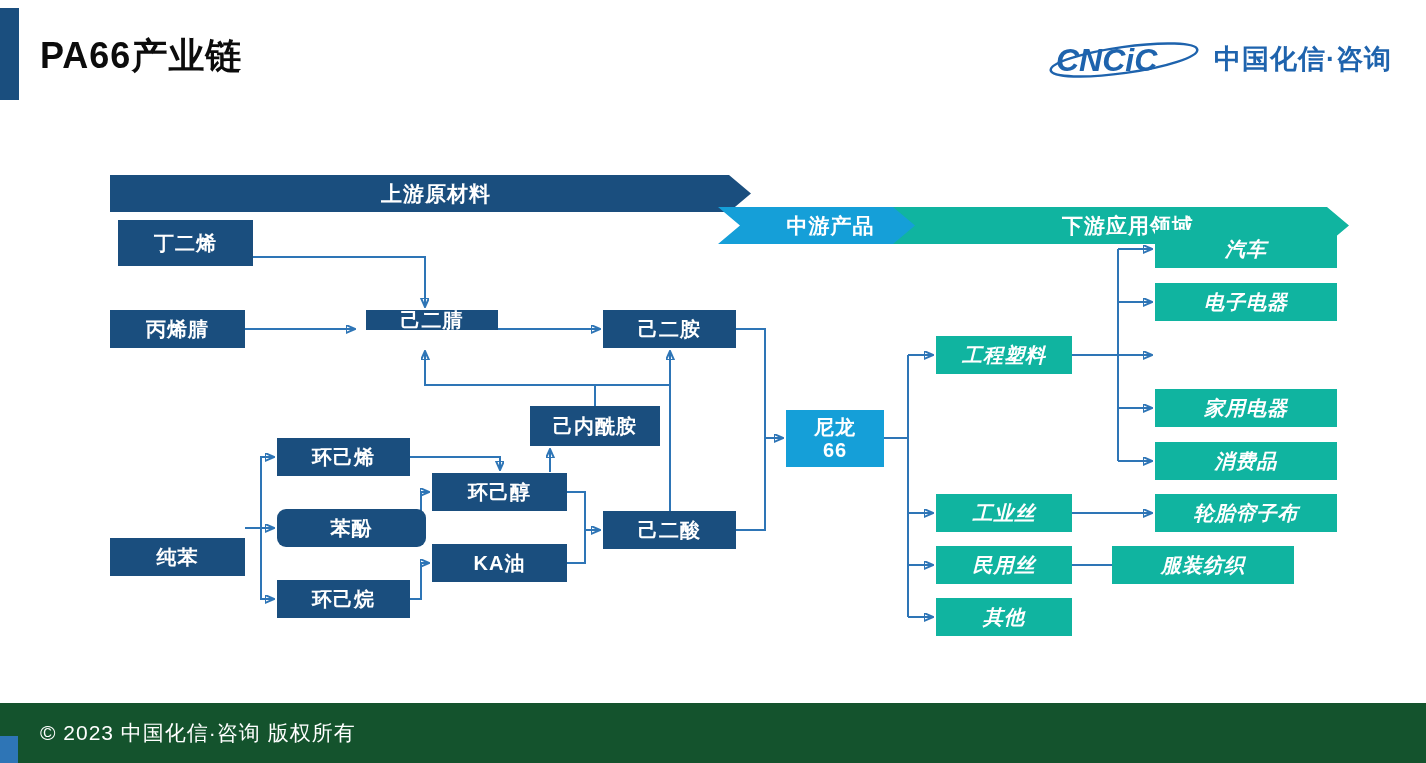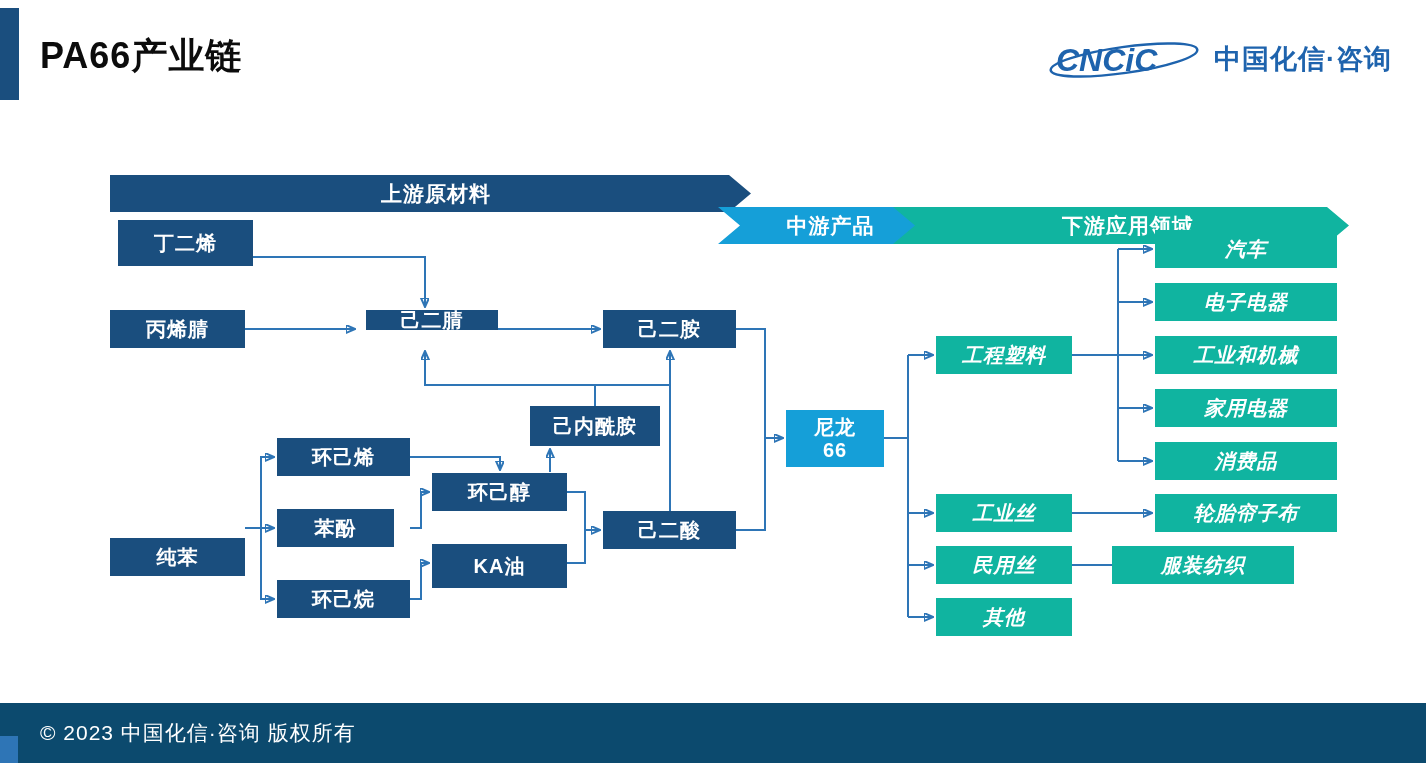--- a/index.html
+++ b/index.html
@@ -36,21 +36,21 @@
   .navy { background:#1a4e7e; }
   .cyan { background:#159fd8; }
   .teal { background:#10b4a0;font-style:italic; }
   .nylon { flex-direction:column; line-height:1.15; }
   .nylon span { display:block; }
 
   .wires { position:absolute; left:0; top:0; z-index:2; }
   .wires path { stroke:#2e75b6; stroke-width:2; fill:none; }
 
   .footer {
-    position:absolute; left:0; top:703px; width:1426px; height:60px; background:#0c4a6e;
+    position:absolute; left:0; top:703px; width:1426px; height:60px; background:#14532d;
     display:flex; align-items:center; padding-left:40px; box-sizing:border-box;
     color:#ffffff; font-size:21px; z-index:5; letter-spacing:1px;
   }
 </style>
 </head>
 <body>
 
 <div class="stage">
 
   <div class="accent-bar-top"></div>
@@ -131,27 +131,27 @@
   </div>
   <div class="node navy" style="left:530px; top:406px; width:130px; height:40px;">
     <span>己内酰胺</span>
   </div>
   <div class="node navy" style="left:277px; top:438px; width:133px; height:38px;">
     <span>环己烯</span>
   </div>
   <div class="node navy" style="left:110px; top:538px; width:135px; height:38px;">
     <span>纯苯</span>
   </div>
-  <div class="node navy" style="left:277px; top:509px; width:117px; height:38px;">
+  <div class="node navy" style="left:277px; top:509px; width:149px; height:38px;border-radius:9px;">
     <span>苯酚</span>
   </div>
   <div class="node navy" style="left:432px; top:473px; width:135px; height:38px;">
     <span>环己醇</span>
   </div>
-  <div class="node navy" style="left:432px; top:544px; width:135px; height:44px;">
+  <div class="node navy" style="left:432px; top:544px; width:135px; height:38px;">
     <span>KA油</span>
   </div>
   <div class="node navy" style="left:277px; top:580px; width:133px; height:38px;">
     <span>环己烷</span>
   </div>
   <div class="node navy" style="left:603px; top:511px; width:133px; height:38px;">
     <span>己二酸</span>
   </div>
 
   <div class="node cyan nylon" style="left:786px; top:410px; width:98px; height:57px;">
@@ -170,23 +170,20 @@
   </div>
   <div class="node teal" style="left:936px; top:598px; width:136px; height:38px;">
     <span>其他</span>
   </div>
   <div class="node teal" style="left:1155px; top:230px; width:182px; height:38px;">
     <span>汽车</span>
   </div>
   <div class="node teal" style="left:1155px; top:283px; width:182px; height:38px;">
     <span>电子电器</span>
   </div>
-  <div class="node teal" style="left:1155px; top:336px; width:182px; height:38px;">
-    <span>工业和机械</span>
-  </div>
   <div class="node teal" style="left:1155px; top:389px; width:182px; height:38px;">
     <span>家用电器</span>
   </div>
   <div class="node teal" style="left:1155px; top:442px; width:182px; height:38px;">
     <span>消费品</span>
   </div>
   <div class="node teal" style="left:1155px; top:494px; width:182px; height:38px;">
     <span>轮胎帘子布</span>
   </div>
   <div class="node teal" style="left:1112px; top:546px; width:182px; height:38px;">

